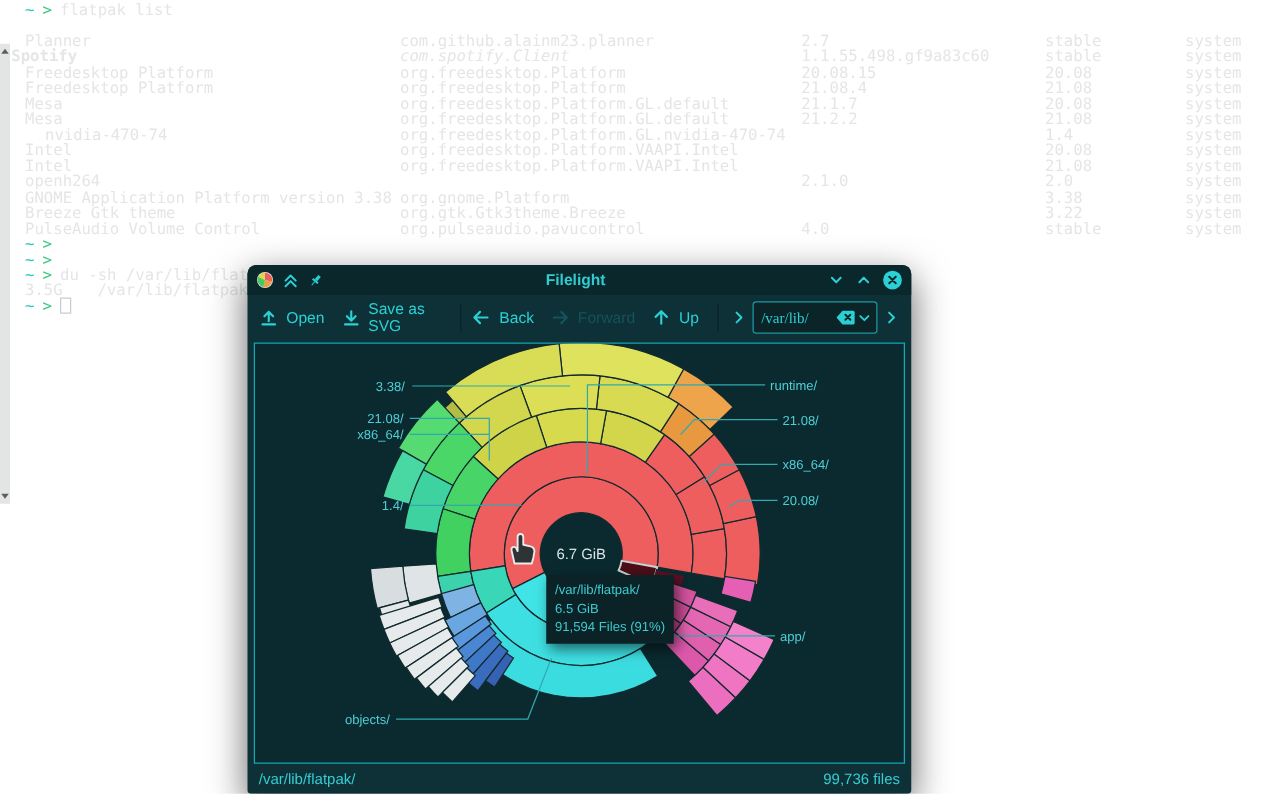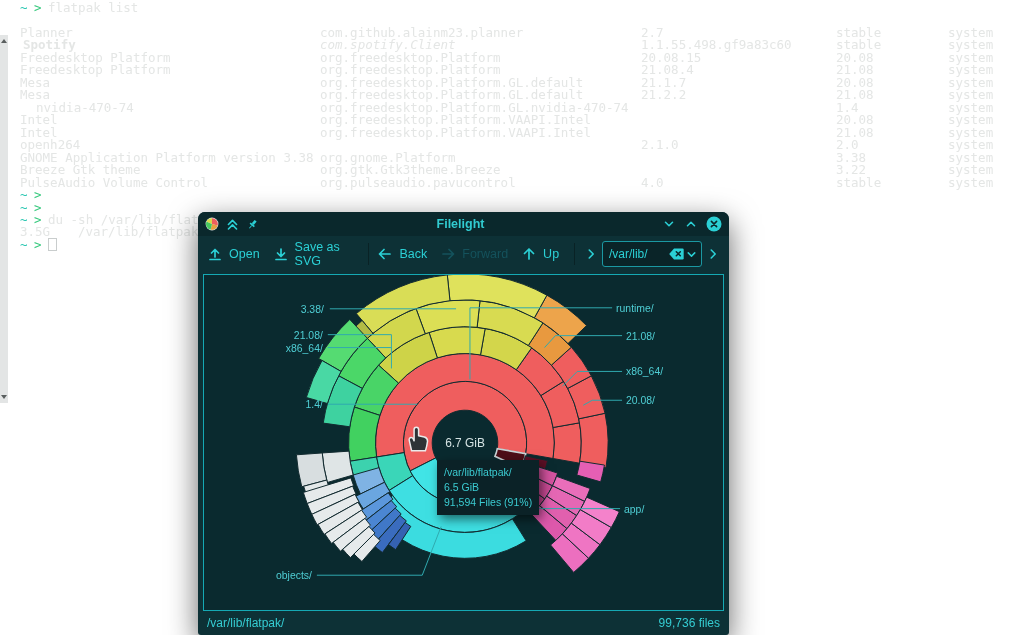--- a/index.html
+++ b/index.html
@@ -26,41 +26,41 @@
   #titlebar{height:24px;display:flex;align-items:center;padding:0 7px;background:#0a282c;border-radius:7px 7px 0 0;color:#2fd0d5;}
   #titlebar .lgrp{display:flex;align-items:center;gap:7px;}
   #titlebar .title{flex:1;text-align:center;font-size:12.5px;font-weight:700;color:#31cbd0;}
   #titlebar .rgrp{display:flex;align-items:center;gap:8px;}
   .wbtn{cursor:default;display:flex;align-items:center;}
   #toolbar{height:36px;display:flex;align-items:center;padding:0 9px;color:#2bd0d5;font-size:12.5px;}
   .tbtn{display:flex;align-items:center;gap:6px;margin-right:13px;}
   .tbtn.dim{color:#14525c;}
   .tsep{width:1px;height:22px;background:#092225;margin:0 9px 0 2px;}
   #urlbox{display:flex;align-items:center;height:24px;width:108px;border:1px solid #1b98a2;border-radius:3px;background:#0a2428;margin:0 4px;padding:0 3px 0 6px;}
-  #urlbox input{flex:1;width:50px;background:transparent;border:none;outline:none;color:#2bd0d5;font-size:12px;font-family:Liberation Sans, sans-serif;padding:0;}
+  #urlbox input{flex:1;width:50px;background:transparent;border:none;outline:none;color:#2bd0d5;font-size:12px;font-family:Liberation Serif, serif;padding:0;}
   
   #panel{position:absolute;left:5px;top:62px;width:519px;height:335px;background:#0a2a2f;border:1px solid #15a9b4;}
   #panel svg{display:block;}
   
   #statusbar{position:absolute;left:0;bottom:0;height:24px;width:100%;display:flex;align-items:center;font-size:12px;color:#35cdd3;padding:0 9px;box-sizing:border-box;}
   #statusbar .sp{flex:1;}
   
   #tooltip{position:absolute;left:239px;top:248px;background:#0b2227;color:#3bcbd1;font-size:10.5px;line-height:15px;padding:5px 7px;box-shadow:3px 4px 10px rgba(0,0,0,.55);white-space:nowrap;}
   
   #hand{position:absolute;left:206px;top:213px;}
   .icon{display:inline-block;line-height:0;}
 </style>
 </head>
 <body>
 
 <div id="terminal">
     <div class="tl" style="top: 1px;"><span class="pt" style="left: 20px;">~</span><span class="pa" style="left: 34px;">&gt;</span><span style="left: 48px;">flatpak list</span></div>
     <div class="tl" style="top: 13.47px;"><span class="th" style="left: 20px;">Name</span><span class="th" style="left: 320px;">Application ID</span><span class="th" style="left: 641px;">Version</span><span class="th" style="left: 869px;">Branch</span><span class="th" style="left: 948px;">Installation</span></div>
     <div class="tl" style="top: 25.94px;"><span style="left: 20px;">Planner</span><span style="left: 320px;">com.github.alainm23.planner</span><span style="left: 641px;">2.7</span><span style="left: 836px;">stable</span><span style="left: 948px;">system</span></div>
-    <div class="tl" style="top: 38.41px;"><span style="left: 23px; font-weight: bold;">Spotify</span><span style="left: 320px; font-style: italic;">com.spotify.Client</span><span style="left: 641px;">1.1.55.498.gf9a83c60</span><span style="left: 836px;">stable</span><span style="left: 948px;">system</span></div>
+    <div class="tl" style="top: 38.41px;"><span style="left: 9px; font-weight: bold;">Spotify</span><span style="left: 320px; font-style: italic;">com.spotify.Client</span><span style="left: 641px;">1.1.55.498.gf9a83c60</span><span style="left: 836px;">stable</span><span style="left: 948px;">system</span></div>
     <div class="tl" style="top: 50.88px;"><span style="left: 20px;">Freedesktop Platform</span><span style="left: 320px;">org.freedesktop.Platform</span><span style="left: 641px;">20.08.15</span><span style="left: 836px;">20.08</span><span style="left: 948px;">system</span></div>
     <div class="tl" style="top: 63.35px;"><span style="left: 20px;">Freedesktop Platform</span><span style="left: 320px;">org.freedesktop.Platform</span><span style="left: 641px;">21.08.4</span><span style="left: 836px;">21.08</span><span style="left: 948px;">system</span></div>
     <div class="tl" style="top: 75.82px;"><span style="left: 20px;">Mesa</span><span style="left: 320px;">org.freedesktop.Platform.GL.default</span><span style="left: 641px;">21.1.7</span><span style="left: 836px;">20.08</span><span style="left: 948px;">system</span></div>
     <div class="tl" style="top: 88.29px;"><span style="left: 20px;">Mesa</span><span style="left: 320px;">org.freedesktop.Platform.GL.default</span><span style="left: 641px;">21.2.2</span><span style="left: 836px;">21.08</span><span style="left: 948px;">system</span></div>
     <div class="tl" style="top: 100.76px;"><span style="left: 36px;">nvidia-470-74</span><span style="left: 320px;">org.freedesktop.Platform.GL.nvidia-470-74</span><span style="left: 836px;">1.4</span><span style="left: 948px;">system</span></div>
     <div class="tl" style="top: 113.23px;"><span style="left: 20px;">Intel</span><span style="left: 320px;">org.freedesktop.Platform.VAAPI.Intel</span><span style="left: 836px;">20.08</span><span style="left: 948px;">system</span></div>
     <div class="tl" style="top: 125.7px;"><span style="left: 20px;">Intel</span><span style="left: 320px;">org.freedesktop.Platform.VAAPI.Intel</span><span style="left: 836px;">21.08</span><span style="left: 948px;">system</span></div>
     <div class="tl" style="top: 138.17px;"><span style="left: 20px;">openh264</span><span style="left: 641px;">2.1.0</span><span style="left: 836px;">2.0</span><span style="left: 948px;">system</span></div>
     <div class="tl" style="top: 150.64px;"><span style="left: 20px;">GNOME Application Platform version 3.38</span><span style="left: 320px;">org.gnome.Platform</span><span style="left: 836px;">3.38</span><span style="left: 948px;">system</span></div>
     <div class="tl" style="top: 163.11px;"><span style="left: 20px;">Breeze Gtk theme</span><span style="left: 320px;">org.gtk.Gtk3theme.Breeze</span><span style="left: 836px;">3.22</span><span style="left: 948px;">system</span></div>

